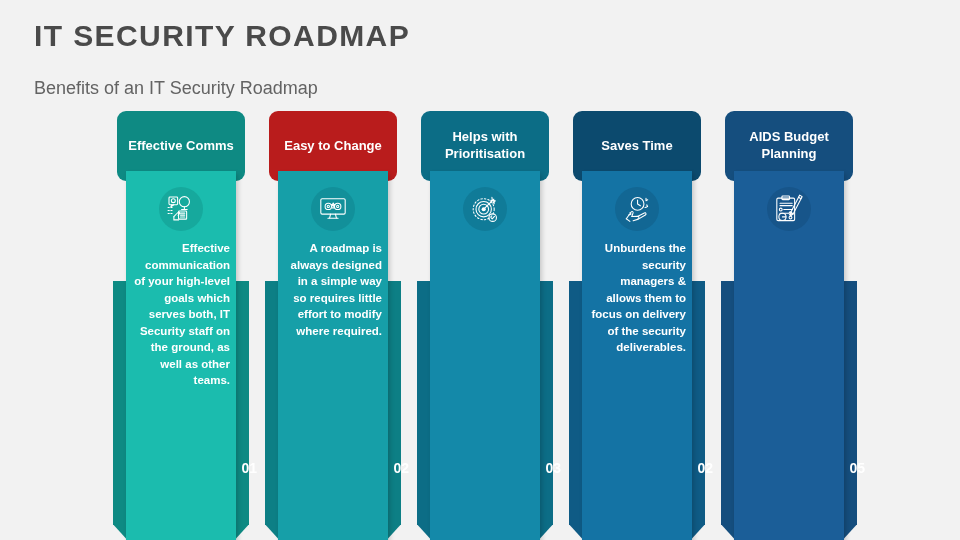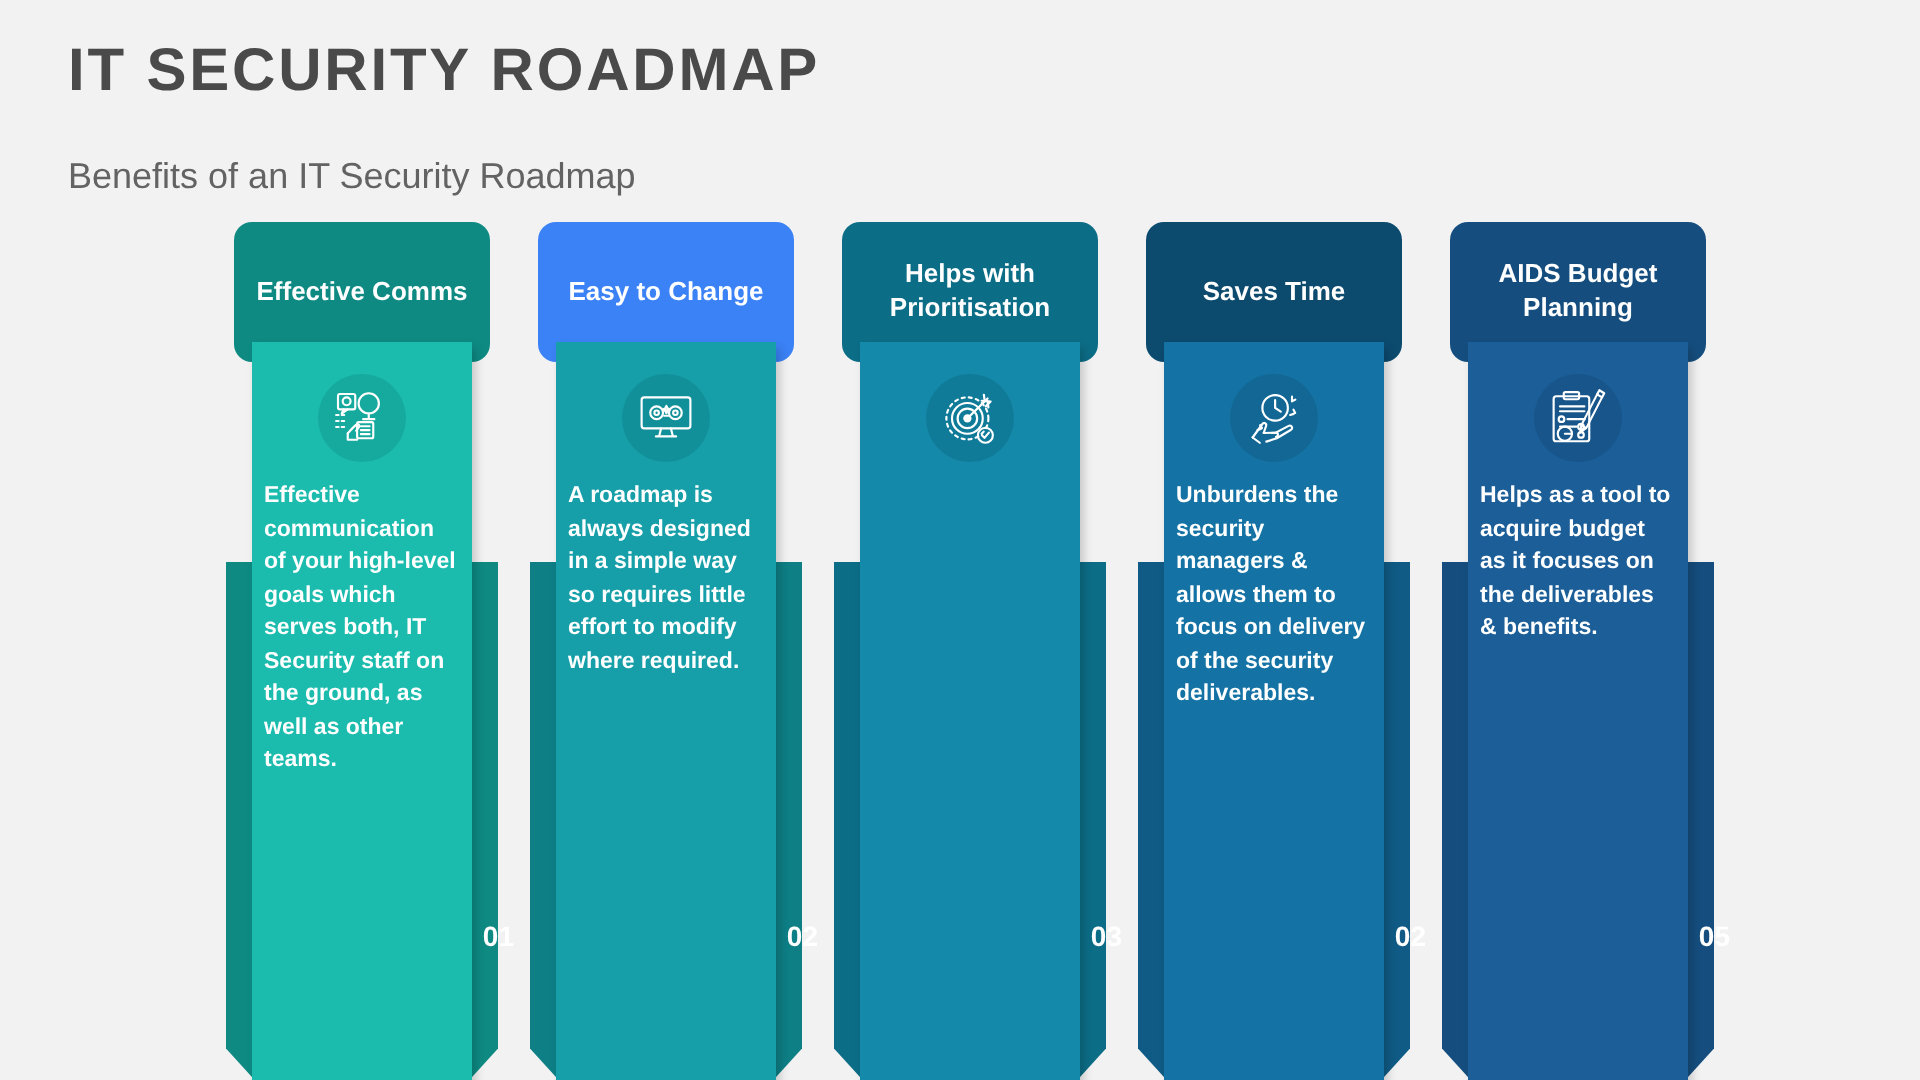--- a/index.html
+++ b/index.html
@@ -107,21 +107,21 @@
     flex:0 0 44px;
   }
   .icon-disc svg { display:block; }
 
   .desc {
     margin-top:9px;
     color:#ffffff;
     font-size:11.5px;
     font-weight:bold;
     line-height:1.44;
-    text-align:left;
+    text-align:right;
     padding:0 2px;
   }
 
   .num {
     position:absolute;
     left:0; right:0;
     top:349px;
     text-align:right;
     color:#ffffff;
     font-size:14px;
@@ -162,21 +162,21 @@
       <path d="M15.4 20.4 h4.6 M15.4 22.5 h4.6 M15.4 24.6 h4.6"></path>
       <path d="M8.4 24.2 v3.4 h5"></path>
     </svg>
           </div>
       <div class="desc">Effective communication of your high-level goals which serves both, IT Security staff on the ground, as well as other teams.</div>
     </div>
     <div class="num">01</div>
   </div>
       <div class="col">
     <div class="arrow" style="background:#0d7f85"></div>
-    <div class="head" style="background:#3b82f6">
+    <div class="head" style="background:#b91c1c">
       <div class="head-label">Easy to Change</div>
     </div>
     <div class="body-card" style="background:#169fa8">
       <div class="icon-disc" style="background:#12909a">
     <svg width="30" height="30" viewBox="0 0 32 32" fill="none" stroke="#fff" stroke-width="1.15" stroke-linecap="round" stroke-linejoin="round">
       <rect x="3" y="5" width="26" height="16.5" rx="1.4"></rect>
       <circle cx="11" cy="13.2" r="3.4"></circle>
       <circle cx="11" cy="13.2" r="1.2"></circle>
       <circle cx="21" cy="13.2" r="3.4"></circle>
       <circle cx="21" cy="13.2" r="1.2"></circle>
@@ -251,19 +251,18 @@
       <circle cx="17.6" cy="20.6" r="1.5"></circle>
       <path d="M6.4 20.6 h9"></path>
       <circle cx="9" cy="24.4" r="3.8"></circle>
       <path d="M9 24.4 h3.8"></path>
       <circle cx="17.6" cy="25" r="1.5"></circle>
       <path d="M26.2 3.4 l2.6 1.6 -8.4 16.4 -2.6 -1.6z"></path>
       <path d="M17.8 19.8 l-0.6 4 3 -2.4"></path>
       <path d="M26.2 3.4 l1.2 -2.2 2.6 1.6 -1.2 2.2"></path>
     </svg>
           </div>
-      <div class="desc">Helps as a tool to acquire budget as it focuses on the deliverables &amp; benefits.</div>
     </div>
     <div class="num">05</div>
   </div>
     </div>
 
 </div>
 
 </body></html>

